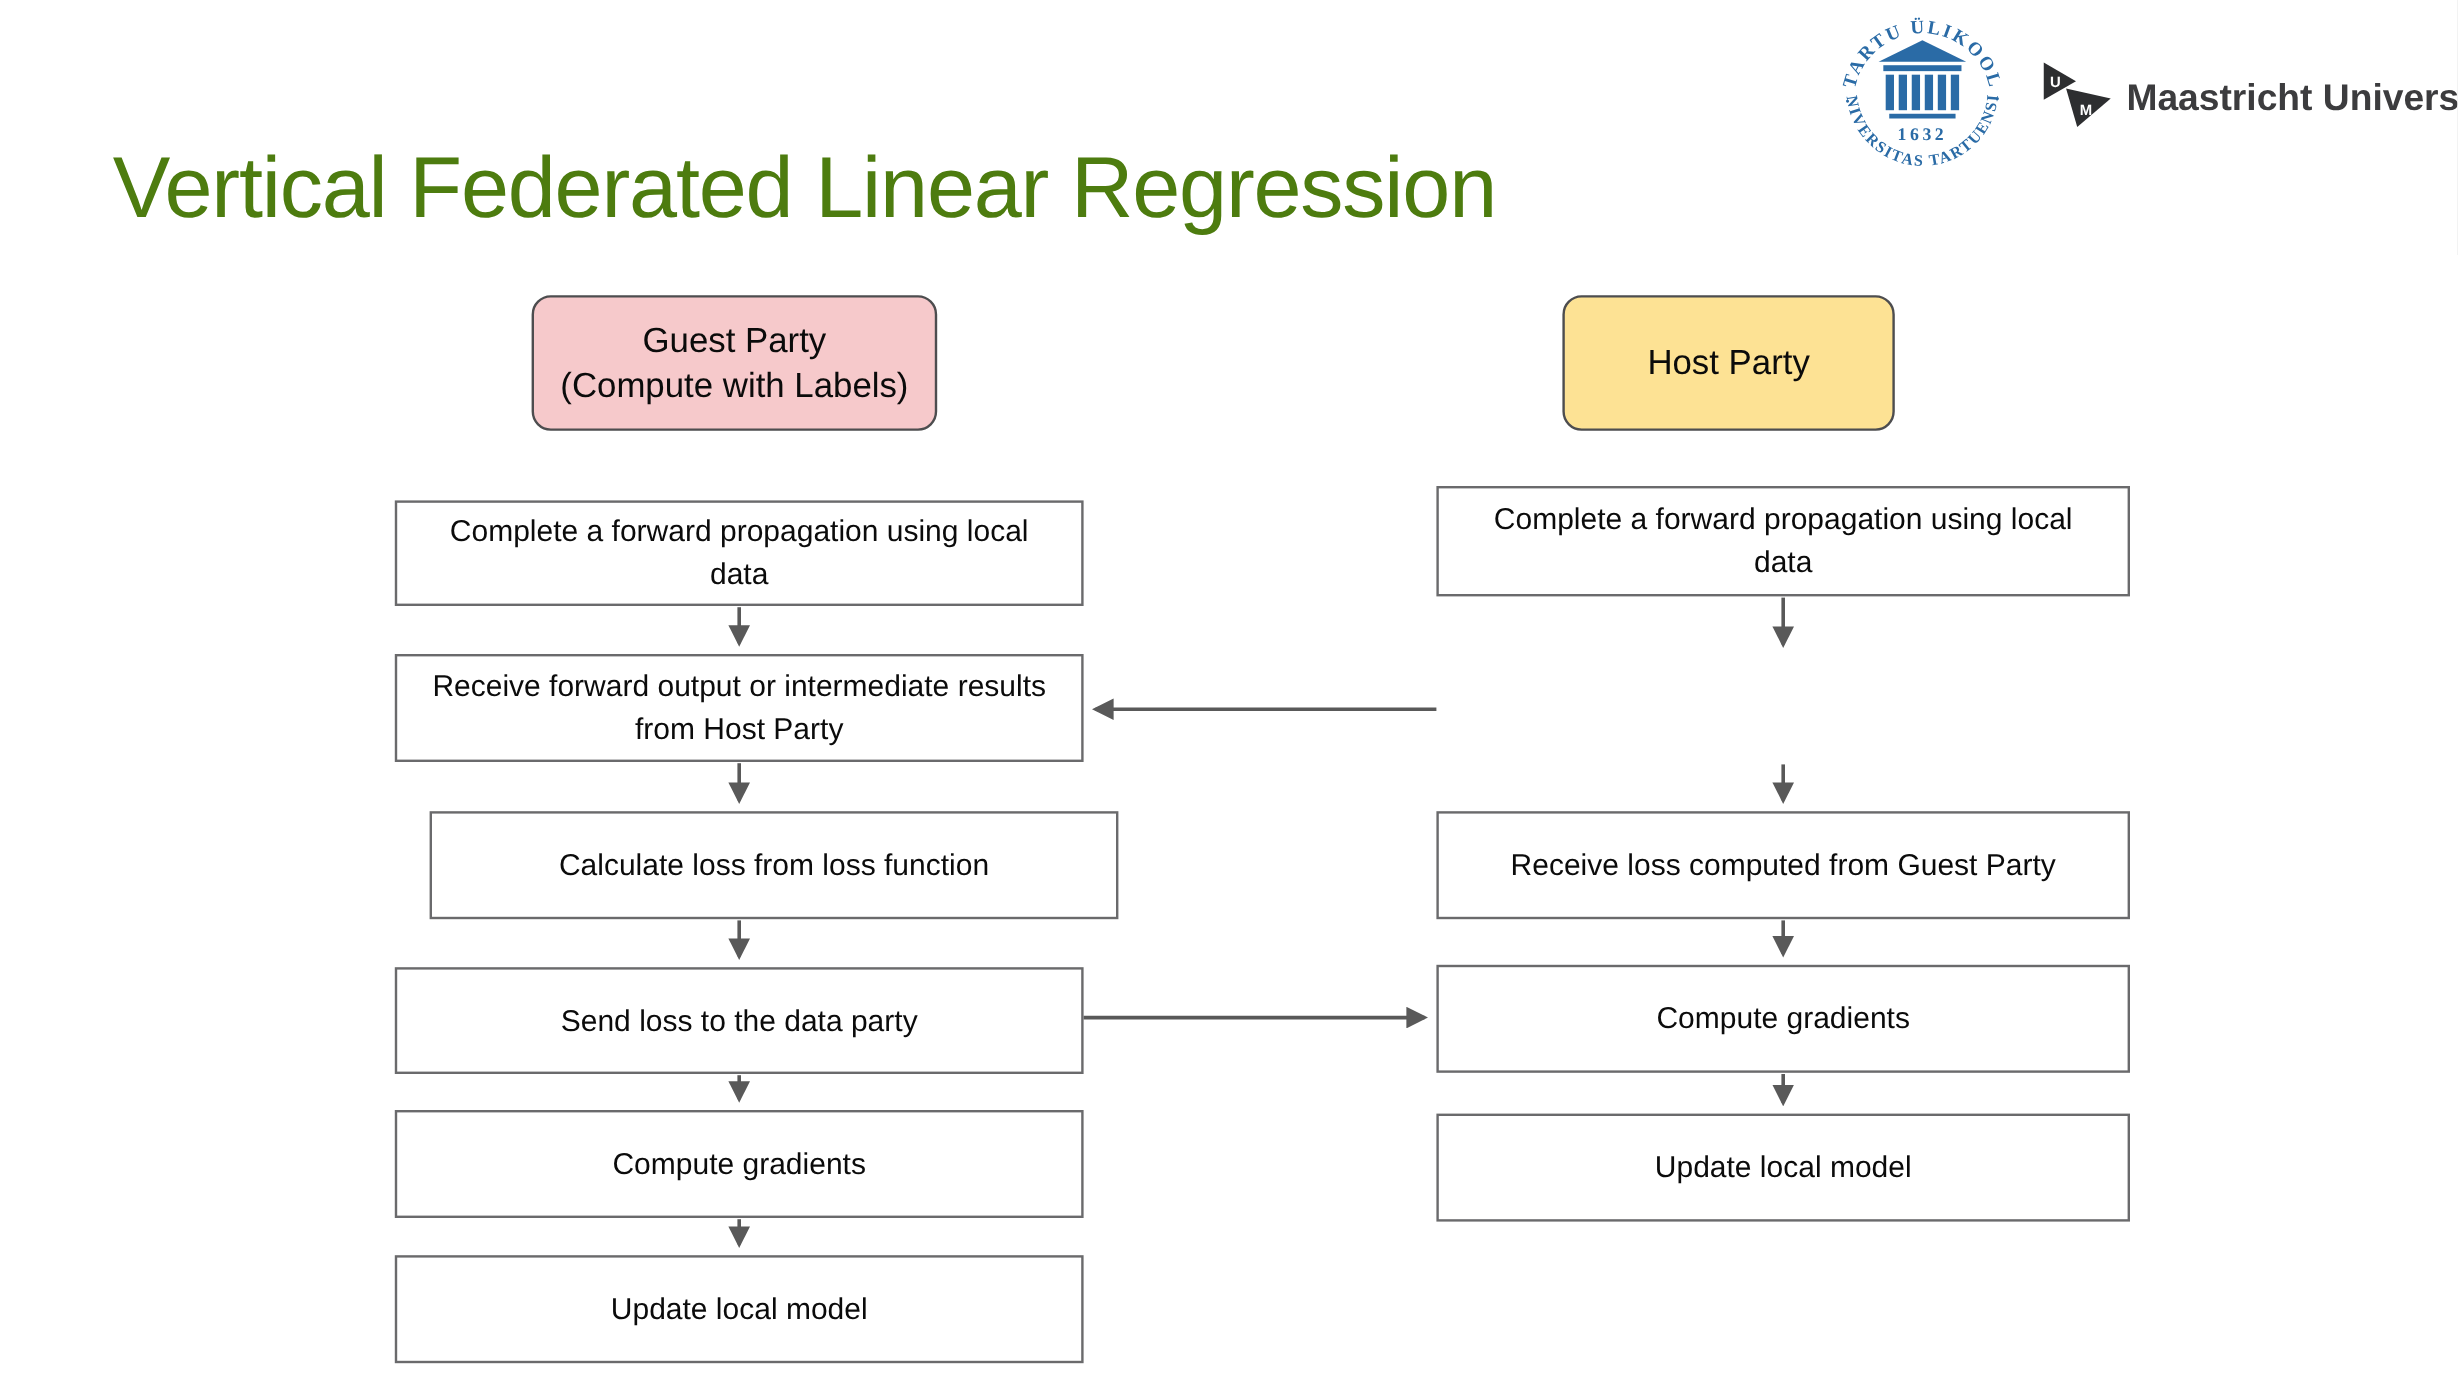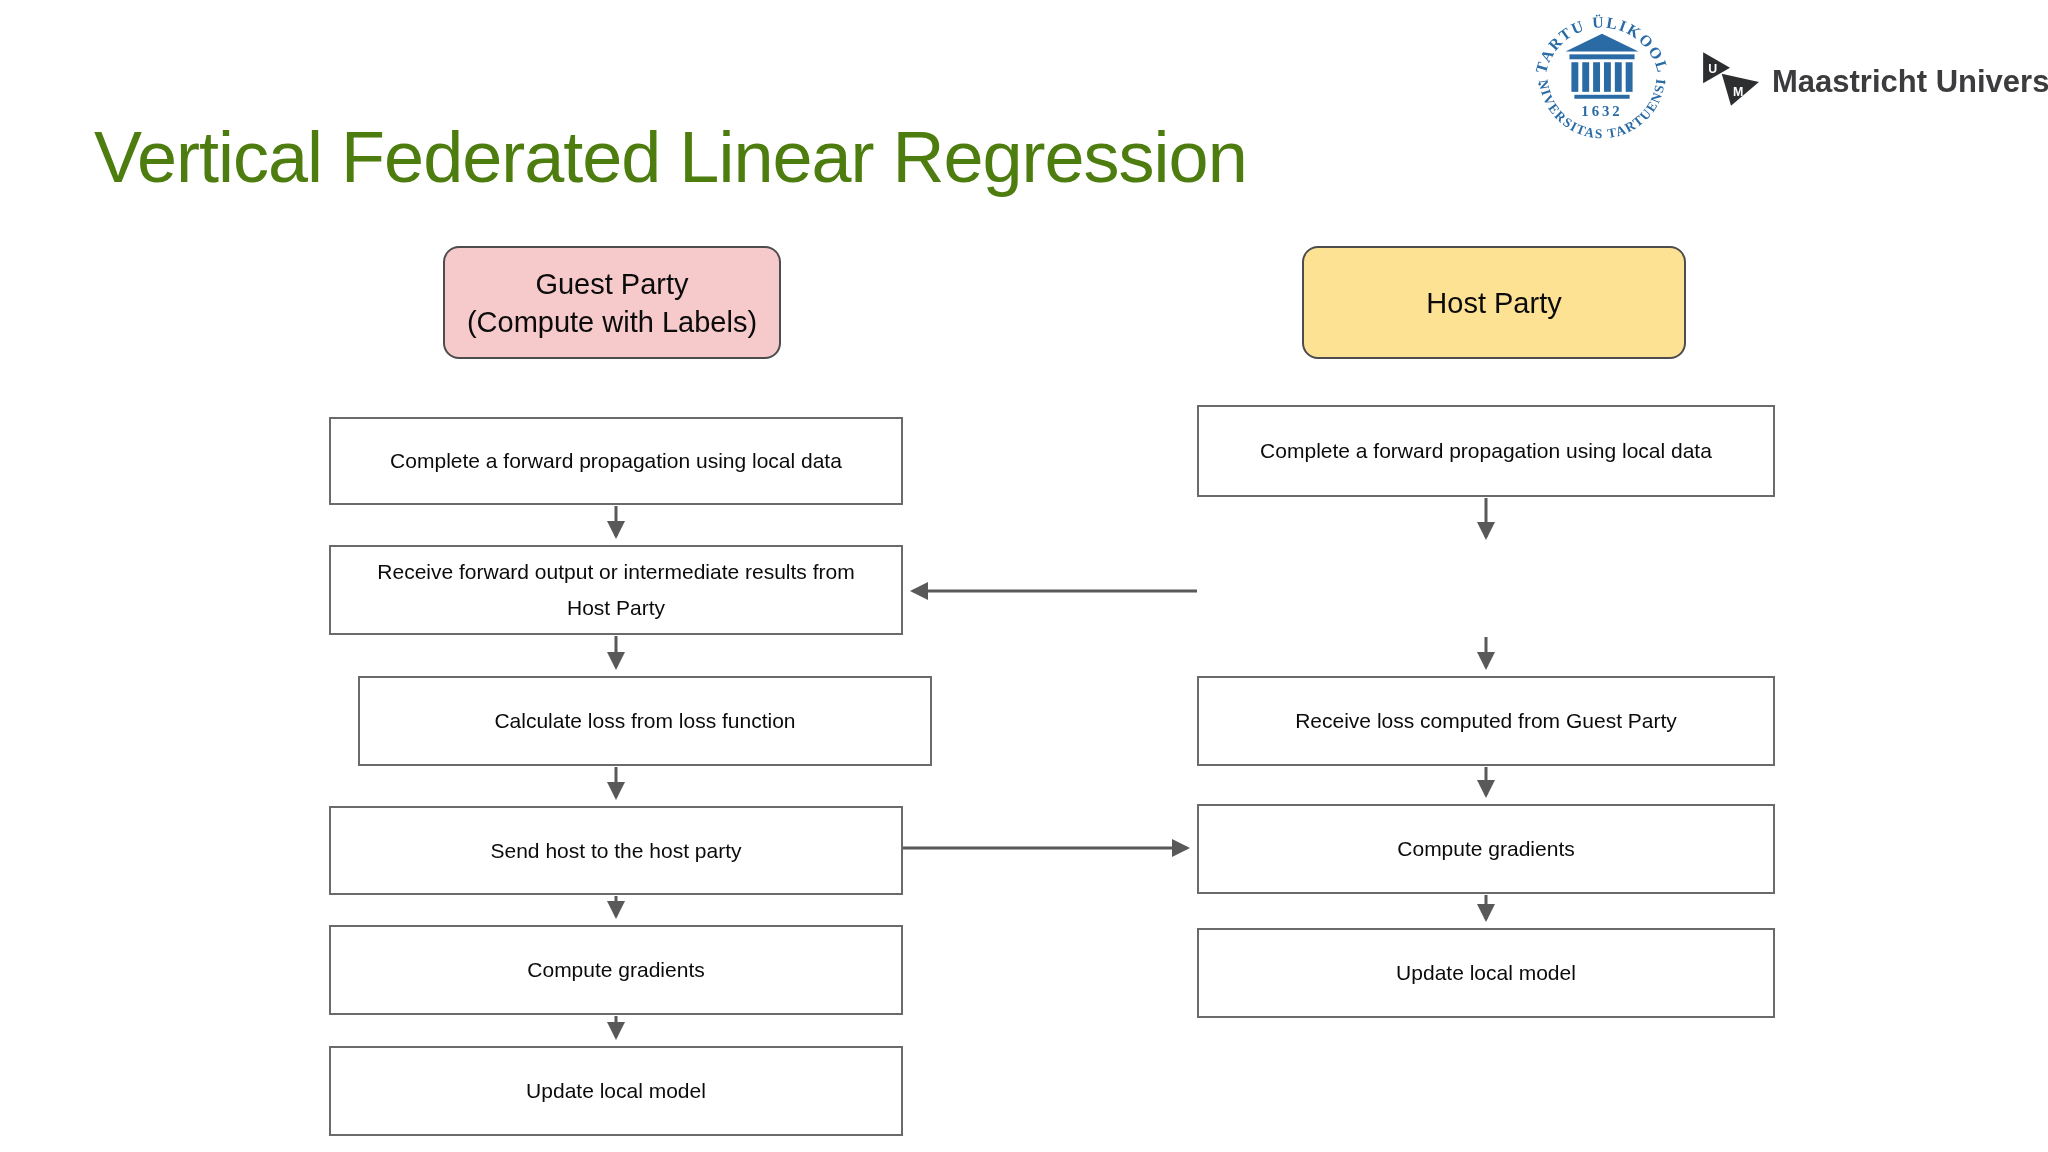--- a/index.html
+++ b/index.html
@@ -39,27 +39,27 @@
     font-size:31px;font-weight:700;color:#3c3c3e;white-space:nowrap;
   }
   
   .party{
     position:absolute;height:113px;border:2.5px solid var(--party-border);
     border-radius:16px;display:flex;flex-direction:column;
     align-items:center;justify-content:center;
     font-size:29px;line-height:38px;color:var(--text);text-align:center;
   }
   .party.guest{left:443px;top:246px;width:338px;background:var(--guest-fill);}
-  .party.host{left:1302px;top:246px;width:384px;background:var(--host-fill);}
+  .party.host{left:1302px;top:246px;width:277px;background:var(--host-fill);}
   
   .step{
     position:absolute;height:90px;background:var(--step-fill);
     border:2px solid var(--step-border);
     display:flex;align-items:center;justify-content:center;
-    text-align:center;font-size:21px;line-height:36px;color:var(--text);
+    text-align:center;font-size:25px;line-height:36px;color:var(--text);
     padding:0 29px;
   }
   .col-guest{left:329px;width:574px;}
   .col-host{left:1197px;width:578px;}
   .g1{top:417px;height:88px;} .g2{top:545px;} .g3{top:676px;margin-left:29px;}
   .g4{top:806px;height:89px;} .g5{top:925px;} .g6{top:1046px;}
   .h1{top:405px;height:92px;} .h2{top:546px;} .h3{top:676px;}
   .h4{top:804px;} .h5{top:928px;}
   
   .arrows{position:absolute;left:0;top:0;width:2048px;height:1152px;pointer-events:none;}
@@ -110,21 +110,21 @@
     <div>Guest Party</div>
     <div>(Compute with Labels)</div>
   </div>
   <div class="party host">
     <div>Host Party</div>
   </div>
 
   <div class="step col-guest g1">Complete a forward propagation using local data</div>
   <div class="step col-guest g2">Receive forward output or intermediate results from Host Party</div>
   <div class="step col-guest g3">Calculate loss from loss function</div>
-  <div class="step col-guest g4">Send host to the host party</div>
+  <div class="step col-guest g4">Send loss to the data party</div>
   <div class="step col-guest g5">Compute gradients</div>
   <div class="step col-guest g6">Update local model</div>
 
   <div class="step col-host h1">Complete a forward propagation using local data</div>
   <div class="step col-host h3">Receive loss computed from Guest Party</div>
   <div class="step col-host h4">Compute gradients</div>
   <div class="step col-host h5">Update local model</div>
 
   <svg class="arrows" viewBox="0 0 2048 1152" aria-hidden="true">
     <defs>

